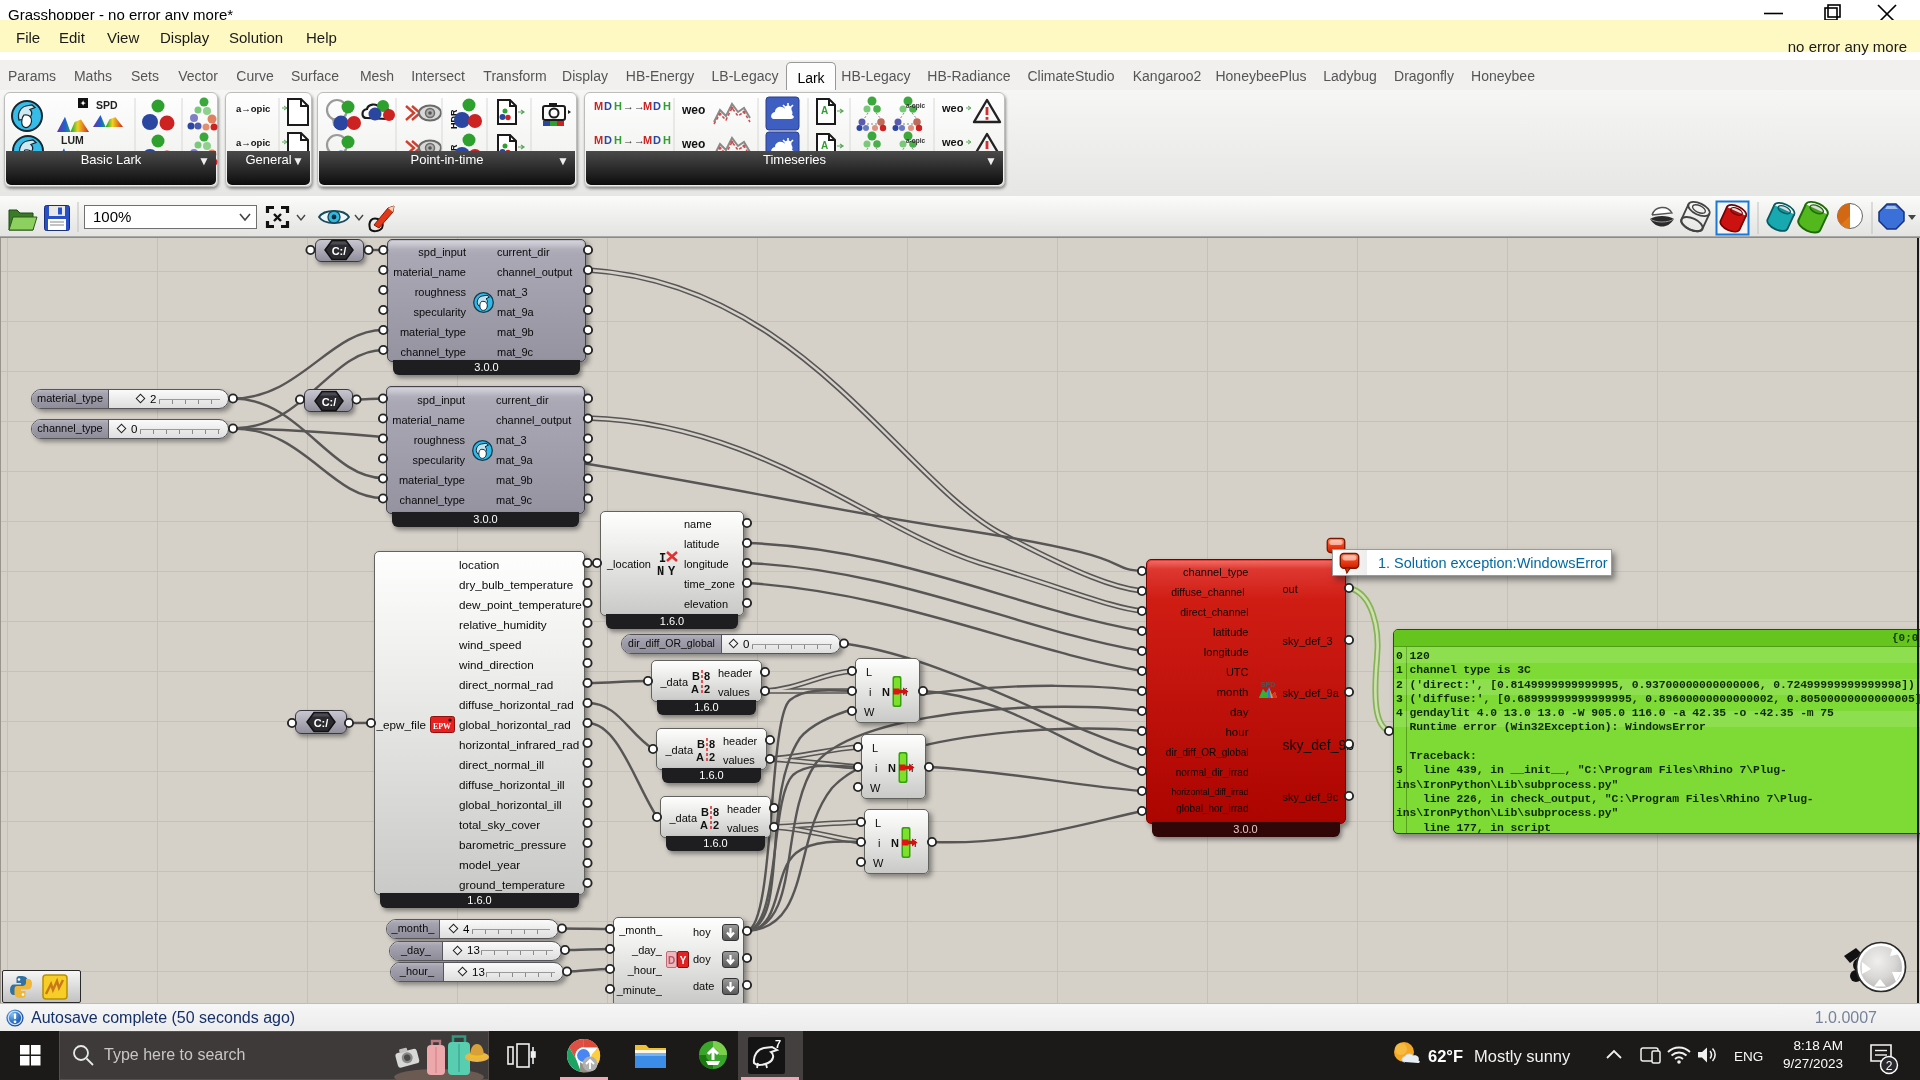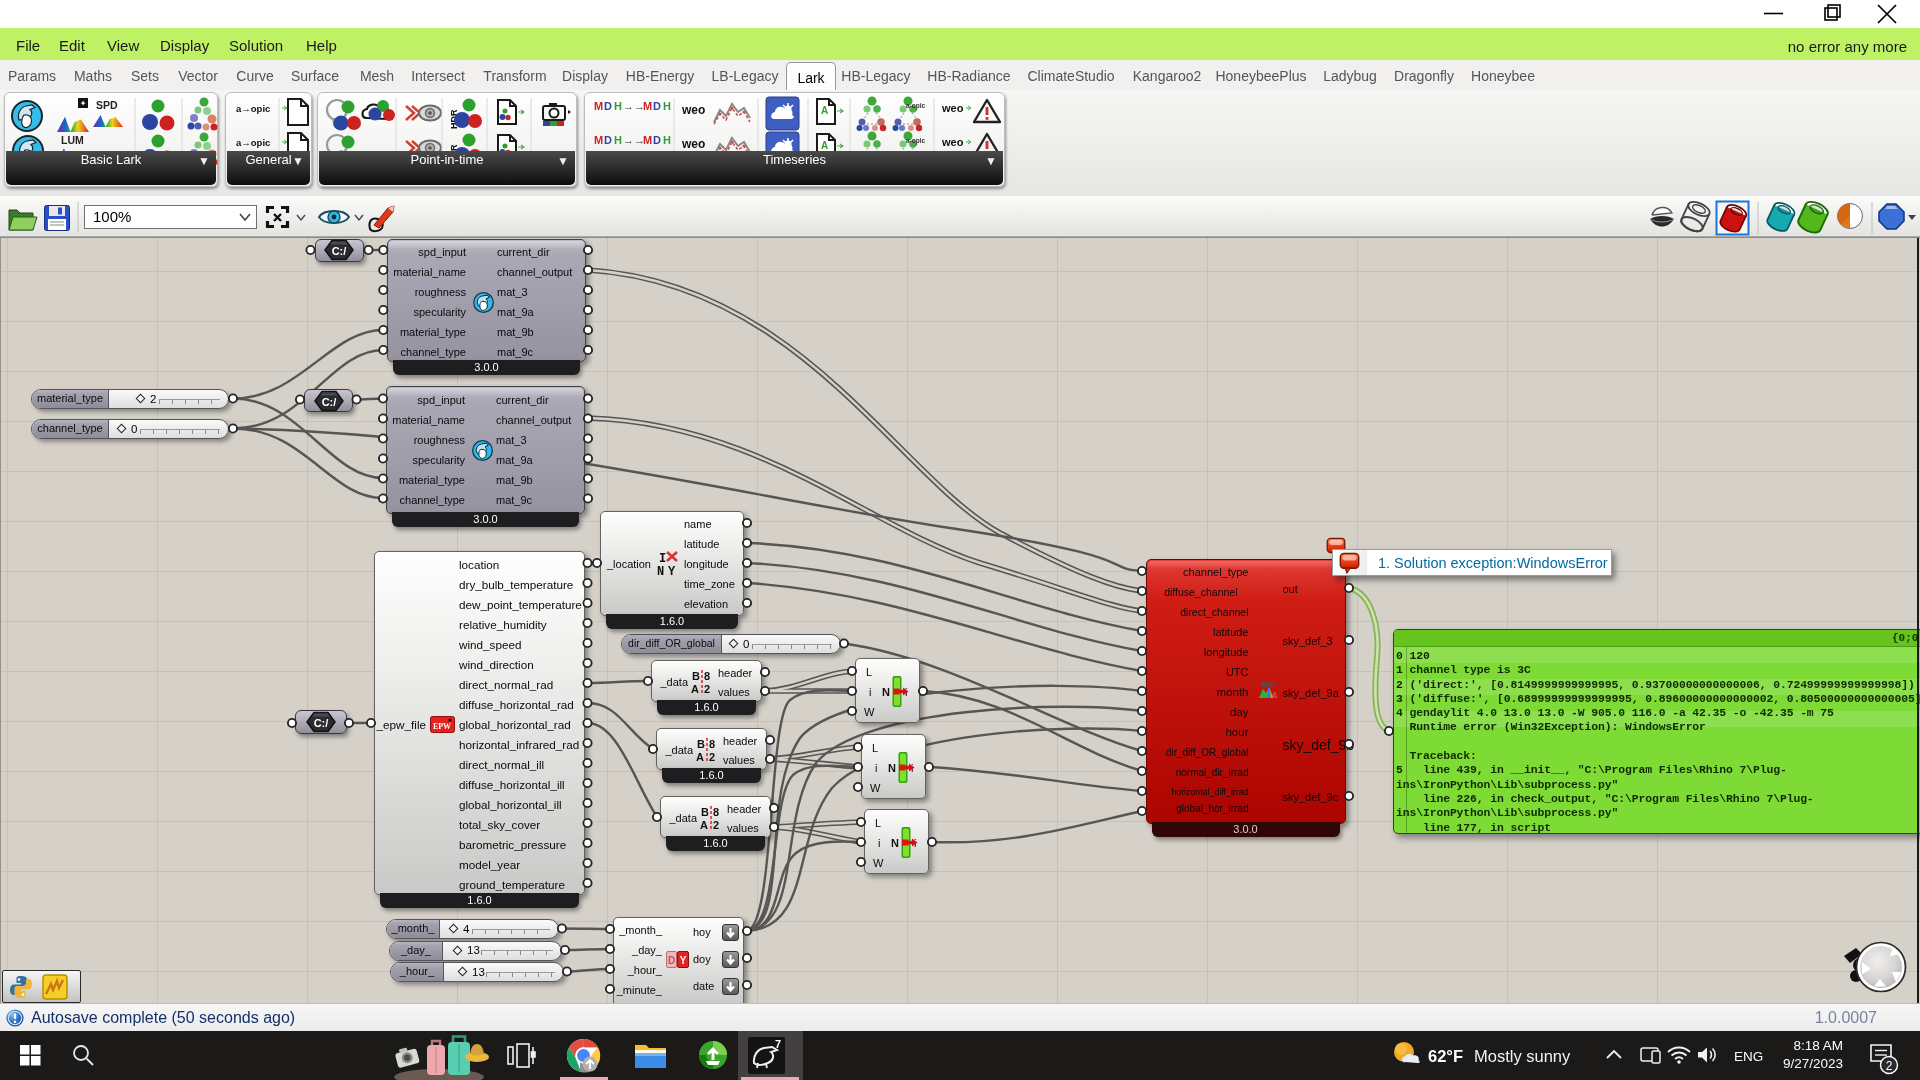--- a/index.html
+++ b/index.html
@@ -3,21 +3,21 @@
 <meta charset="utf-8">
 <style>
 *{margin:0;padding:0;box-sizing:border-box;}
 html,body{width:1920px;height:1080px;overflow:hidden;background:#fff;font-family:"Liberation Sans",sans-serif;}
 .abs{position:absolute;}
 #stage{position:relative;width:1920px;height:1080px;}
 
 #titlebar{left:0;top:0;width:1920px;height:28px;background:#fff;}
 #title{left:8px;top:6px;font-size:15px;color:#000;}
 
-#menubar{left:0;top:28px;width:1920px;height:32px;background:#bef264;}
+#menubar{left:0;top:20px;width:1920px;height:32px;background:#fef9c3;}
 .menuitem{top:9px;font-size:15px;color:#1a1a1a;}
 #noerr{right:13px;top:38px;font-size:15px;color:#1a1a1a;}
 
 #tabbar{left:0;top:60px;width:1920px;height:30px;background:#f1f0ef;}
 .tab{top:8px;font-size:14px;color:#555;transform:translateX(-50%);white-space:nowrap;}
 #larktab{left:786px;top:2px;width:50px;height:28px;background:#fdfdfd;border:1px solid #989898;border-bottom:none;border-radius:5px 5px 0 0;}
 #larktab span{position:absolute;left:50%;top:7px;transform:translateX(-50%);font-size:14px;color:#000;}
 
 #toolbar1{left:0;top:90px;width:1920px;height:106px;background:linear-gradient(#f6f6f4,#e6e6e4);}
 .tgroup{top:2px;height:95px;background:linear-gradient(#fefefe,#ededeb);border:1px solid #bdbdbb;border-radius:6px;box-shadow:1px 2px 3px rgba(0,0,0,0.4);}
@@ -57,20 +57,23 @@
 #taskbar{left:0;top:1031px;width:1920px;height:49px;background:#1b1a19;}
 #searchbox{position:absolute;left:59px;top:0px;width:430px;height:49px;background:#3d3a39;border:1px solid #55504e;}
 #searchtext{position:absolute;left:44px;top:14px;font-size:16px;color:#c9c7c5;}
 #pinkline1{position:absolute;left:560px;top:46px;width:48px;height:3px;background:#eda7b6;}
 #pinkline2{position:absolute;left:741px;top:46px;width:58px;height:3px;background:#eda7b6;}
 #rhinocell{position:absolute;left:738px;top:0;width:65px;height:49px;background:#43403f;}
 </style>
 </head>
 <body>
 <div id="stage">
+  <div class="abs" id="titlebar">
+      <div class="abs" id="title">Grasshopper - no error any more*</div>
+    </div>
   <svg class="abs" style="left:1744px;top:0;width:176px;height:28px" viewBox="0 0 176 28">
     <line x1="20" y1="13.5" x2="39" y2="13.5" stroke="#000" stroke-width="1.6"></line>
     <rect x="81" y="8" width="12" height="12" fill="none" stroke="#000" stroke-width="1.6"></rect>
     <rect x="84" y="5" width="12" height="12" fill="none" stroke="#000" stroke-width="1.6"></rect>
     <line x1="134" y1="5" x2="152" y2="23" stroke="#000" stroke-width="1.7"></line>
     <line x1="152" y1="5" x2="134" y2="23" stroke="#000" stroke-width="1.7"></line>
   </svg>
   <div class="abs" id="menubar">
     <div class="abs menuitem" style="left:16px">File</div>
     <div class="abs menuitem" style="left:59px">Edit</div>
@@ -788,21 +791,21 @@
             <rect x="10.5" y="1" width="9" height="31" rx="2" fill="#35a012"></rect>
             <rect x="12" y="2.5" width="6" height="28" rx="1.5" fill="#7ee02a"></rect>
             <rect x="11" y="13.5" width="6.5" height="6" fill="#e01414"></rect>
             <path d="M17,16.5 L21.5,16.5" stroke="#d01212" stroke-width="3.4"></path>
             <path d="M21,12.5 L26.5,16.5 L21,20.5 Z" fill="#d01212"></path>
           </svg>
 </div>
 <div class="node nodered" style="left:1145.5px;top:321px;width:200px;height:265px">
 <div style="position:absolute;left:1px;right:1px;top:1px;height:8px;background:linear-gradient(#ee6a60,rgba(226,64,58,0));border-radius:4px 4px 0 0"></div>
 <span class="nlab r" style="left:102px;top:12px;font-size:11px">channel_type</span>
-<span class="nlab r" style="left:91px;top:32px;font-size:10.5px">diffuse_channel</span>
+<span class="nlab r" style="left:98px;top:32px;font-size:10.5px">diffuse_channel</span>
 <span class="nlab r" style="left:102px;top:52px;font-size:10.5px">direct_channel</span>
 <span class="nlab r" style="left:102px;top:72px;font-size:11px">latitude</span>
 <span class="nlab r" style="left:102px;top:92px;font-size:11px">longitude</span>
 <span class="nlab r" style="left:102px;top:112px;font-size:11px">UTC</span>
 <span class="nlab r" style="left:102px;top:132px;font-size:11.5px">month</span>
 <span class="nlab r" style="left:102px;top:152px;font-size:11.5px">day</span>
 <span class="nlab r" style="left:102px;top:172px;font-size:11.5px">hour</span>
 <span class="nlab r" style="left:102px;top:192px;font-size:10px">dir_diff_OR_global</span>
 <span class="nlab r" style="left:102px;top:212px;font-size:10px">normal_dir_irrad</span>
 <span class="nlab r" style="left:102px;top:232px;font-size:8.8px">horizontal_diff_irrad</span>
@@ -1050,20 +1053,23 @@
         <circle cx="9" cy="9" r="8.6" fill="url(#sbi)"></circle>
         <circle cx="9" cy="9" r="6.7" fill="none" stroke="#cfe4f8" stroke-width="1.1"></circle>
         <rect x="7.9" y="4.2" width="2.2" height="6" rx="1.1" fill="#fff"></rect>
         <circle cx="9" cy="12.8" r="1.4" fill="#fff"></circle>
       </svg>
     <div class="abs" id="autosave">Autosave complete (50 seconds ago)</div>
     <div class="abs" id="version">1.0.0007</div>
   </div>
   <div class="abs" id="taskbar">
     <div id="rhinocell"></div>
+    <div id="searchbox">
+        <div id="searchtext">Type here to search</div>
+      </div>
     <svg style="position:absolute;left:0;top:0" width="1920" height="49" viewBox="0 0 1920 49">
     <g fill="#fdfdfd">
           <rect x="20" y="14" width="9.5" height="9.5"></rect>
           <rect x="31" y="14" width="9.5" height="9.5"></rect>
           <rect x="20" y="25" width="9.5" height="9.5"></rect>
           <rect x="31" y="25" width="9.5" height="9.5"></rect>
         </g>
     <g fill="none" stroke="#e8e8e8" stroke-width="1.8">
           <circle cx="81" cy="22" r="7"></circle>
           <line x1="86.5" y1="27.5" x2="93" y2="34"></line>

